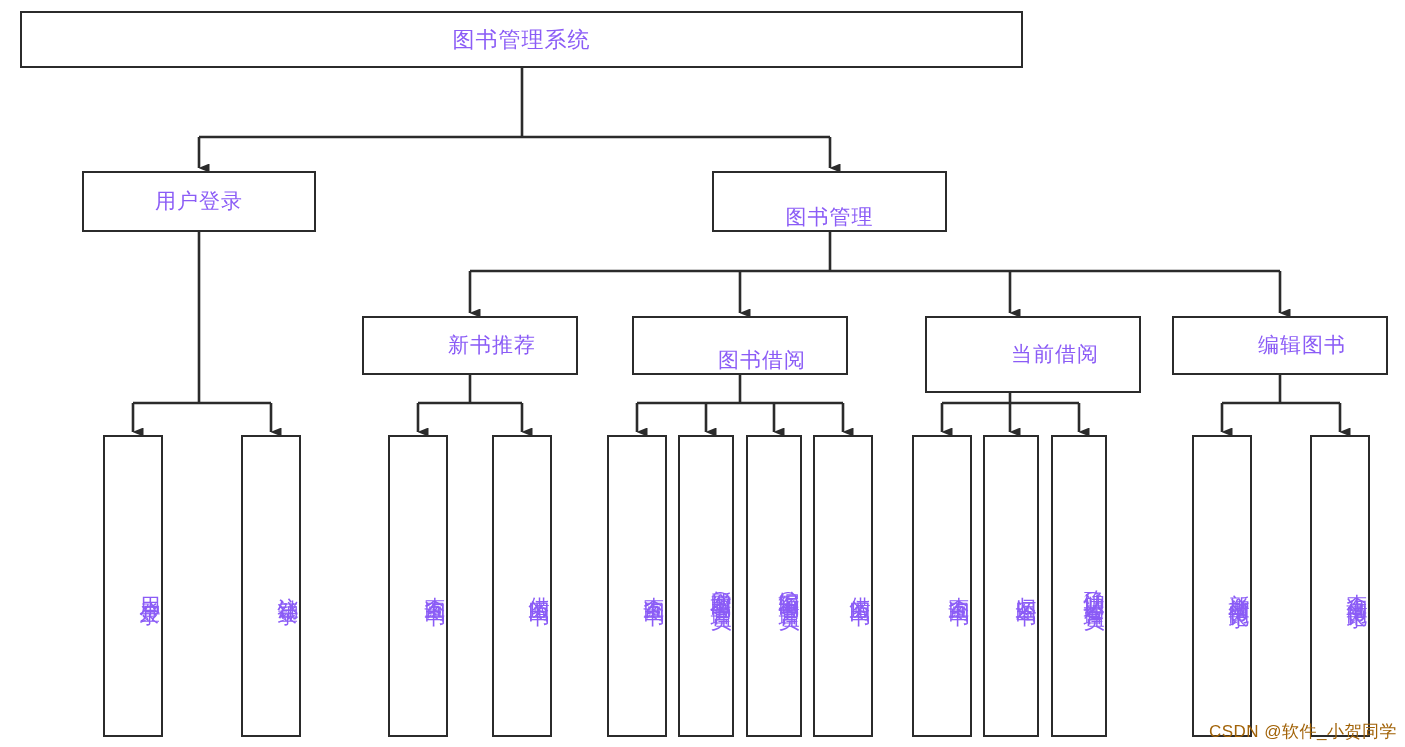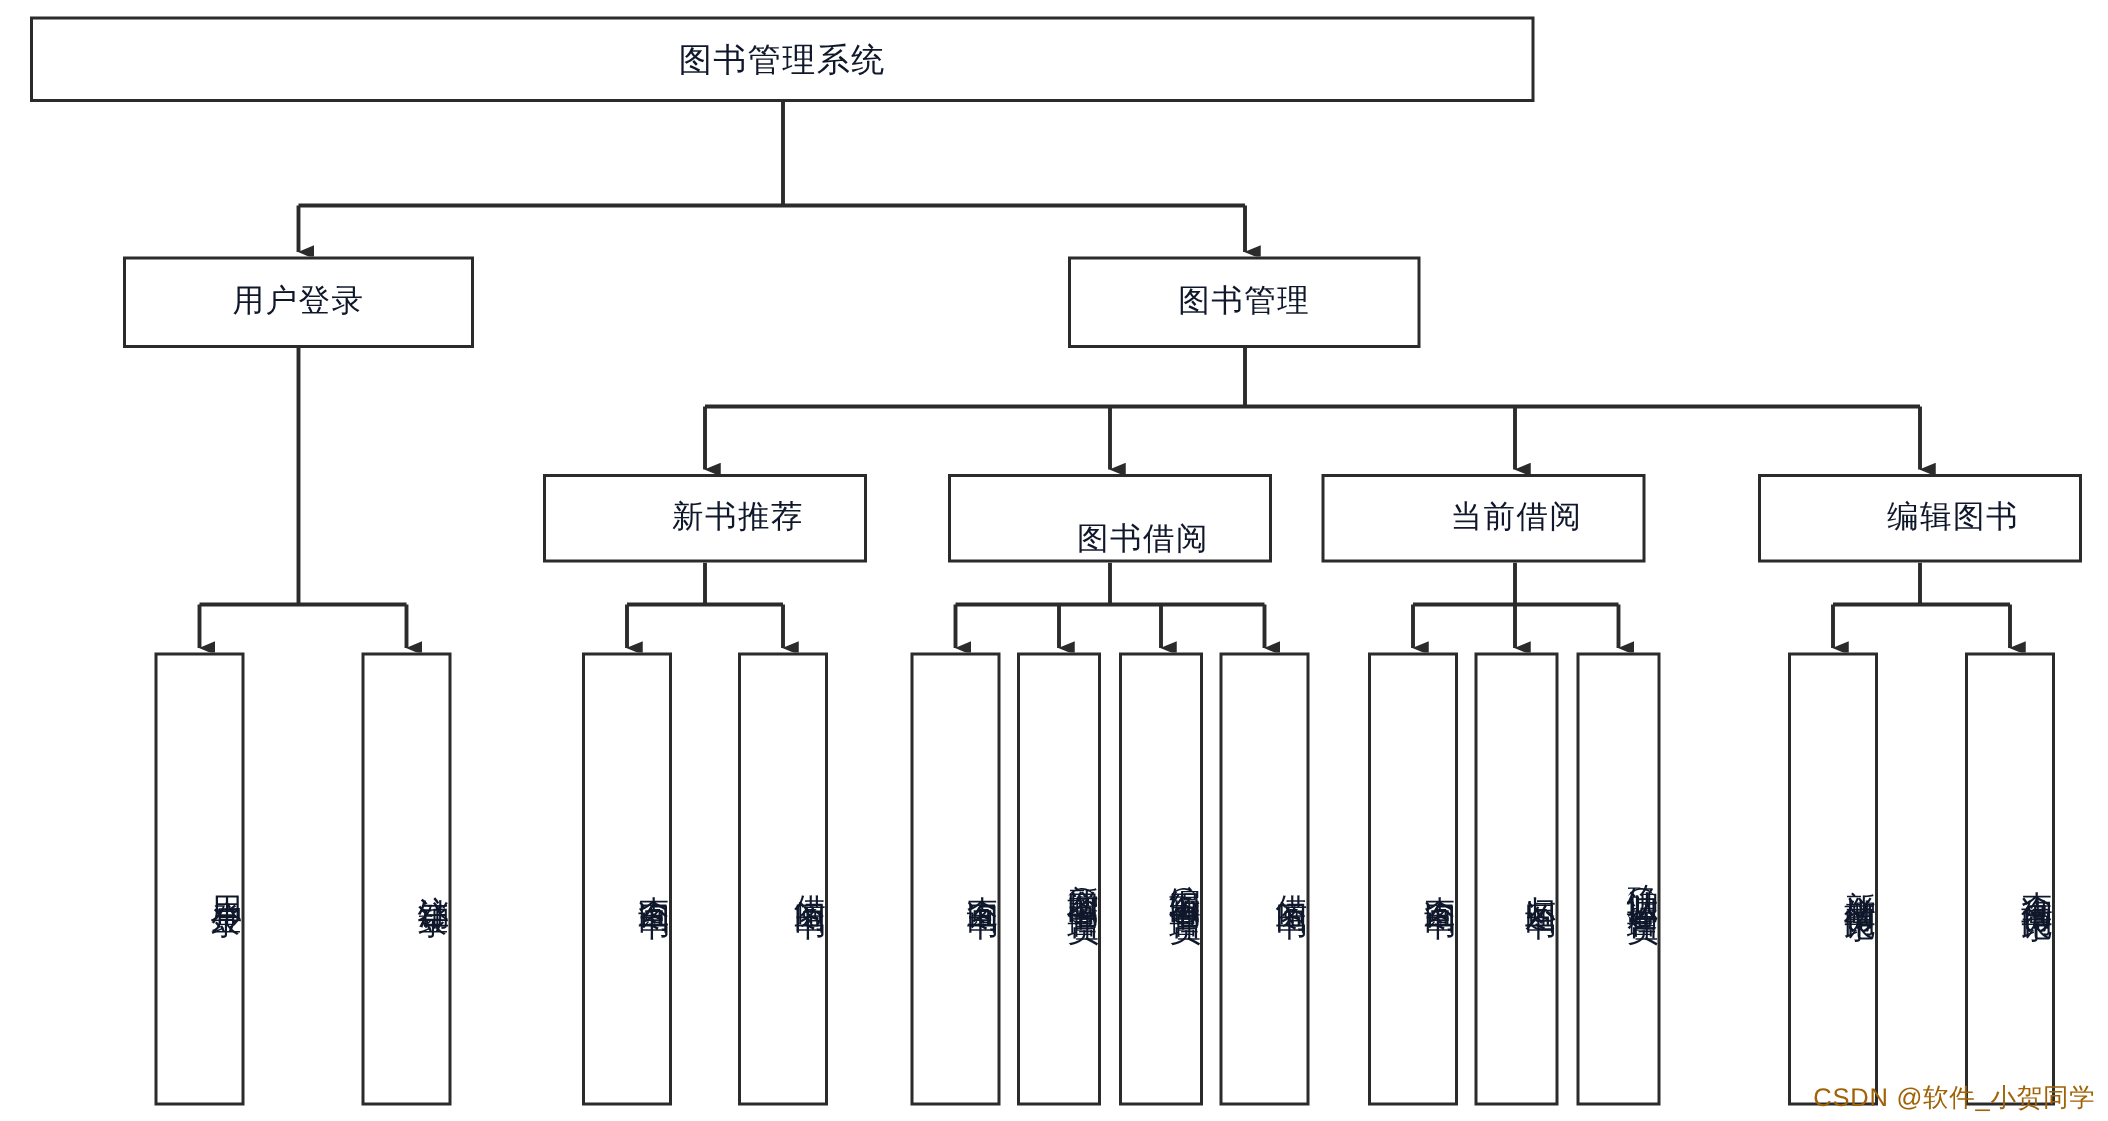--- a/index.html
+++ b/index.html
@@ -27,21 +27,21 @@
     pointer-events: none;
   }
   .node {
     position: absolute;
     box-sizing: border-box;
     border: 2px solid #2b2b2b;
     background: #ffffff;
     display: flex;
     align-items: center;
     justify-content: center;
-    color: #0f172a;
+    color: #8b5cf6;
     font-size: 21px;
     line-height: 1.25;
     letter-spacing: 1px;
     text-align: center;
     z-index: 2;
   }
   .node.level-1 { font-size: 22px; }
   .node.level-2 { font-size: 21px; }
   .node.level-3 { font-size: 21px; padding-left: 44px; }
   
@@ -130,31 +130,31 @@
     </g>
   </svg>
 
   <div class="node level-1" style="left:20px; top:11px; width:1003px; height:57px;">
     <span>图书管理系统</span>
   </div>
 
   <div class="node level-2" style="left:82px; top:171px; width:234px; height:61px;">
     <span>用户登录</span>
   </div>
-  <div class="node level-2" style="left:712px; top:171px; width:235px; height:61px;">
+  <div class="node level-2" style="left:712px; top:171px; width:235px; height:61px;align-items:flex-end;">
     <span>图书管理</span>
   </div>
 
   <div class="node level-3" style="left:362px; top:316px; width:216px; height:59px;">
     <span>新书推荐</span>
   </div>
   <div class="node level-3" style="left:632px; top:316px; width:216px; height:59px;align-items:flex-end;">
     <span>图书借阅</span>
   </div>
-  <div class="node level-3" style="left:881px; top:316px; width:216px; height:59px;">
+  <div class="node level-3" style="left:925px; top:316px; width:216px; height:77px;">
     <span>当前借阅</span>
   </div>
   <div class="node level-3" style="left:1172px; top:316px; width:216px; height:59px;">
     <span>编辑图书</span>
   </div>
 
   <div class="node leaf" style="left:103px; top:435px; width:60px; height:302px;">
     <span class="vtext">用户登录</span>
   </div>
   <div class="node leaf" style="left:241px; top:435px; width:60px; height:302px;">

